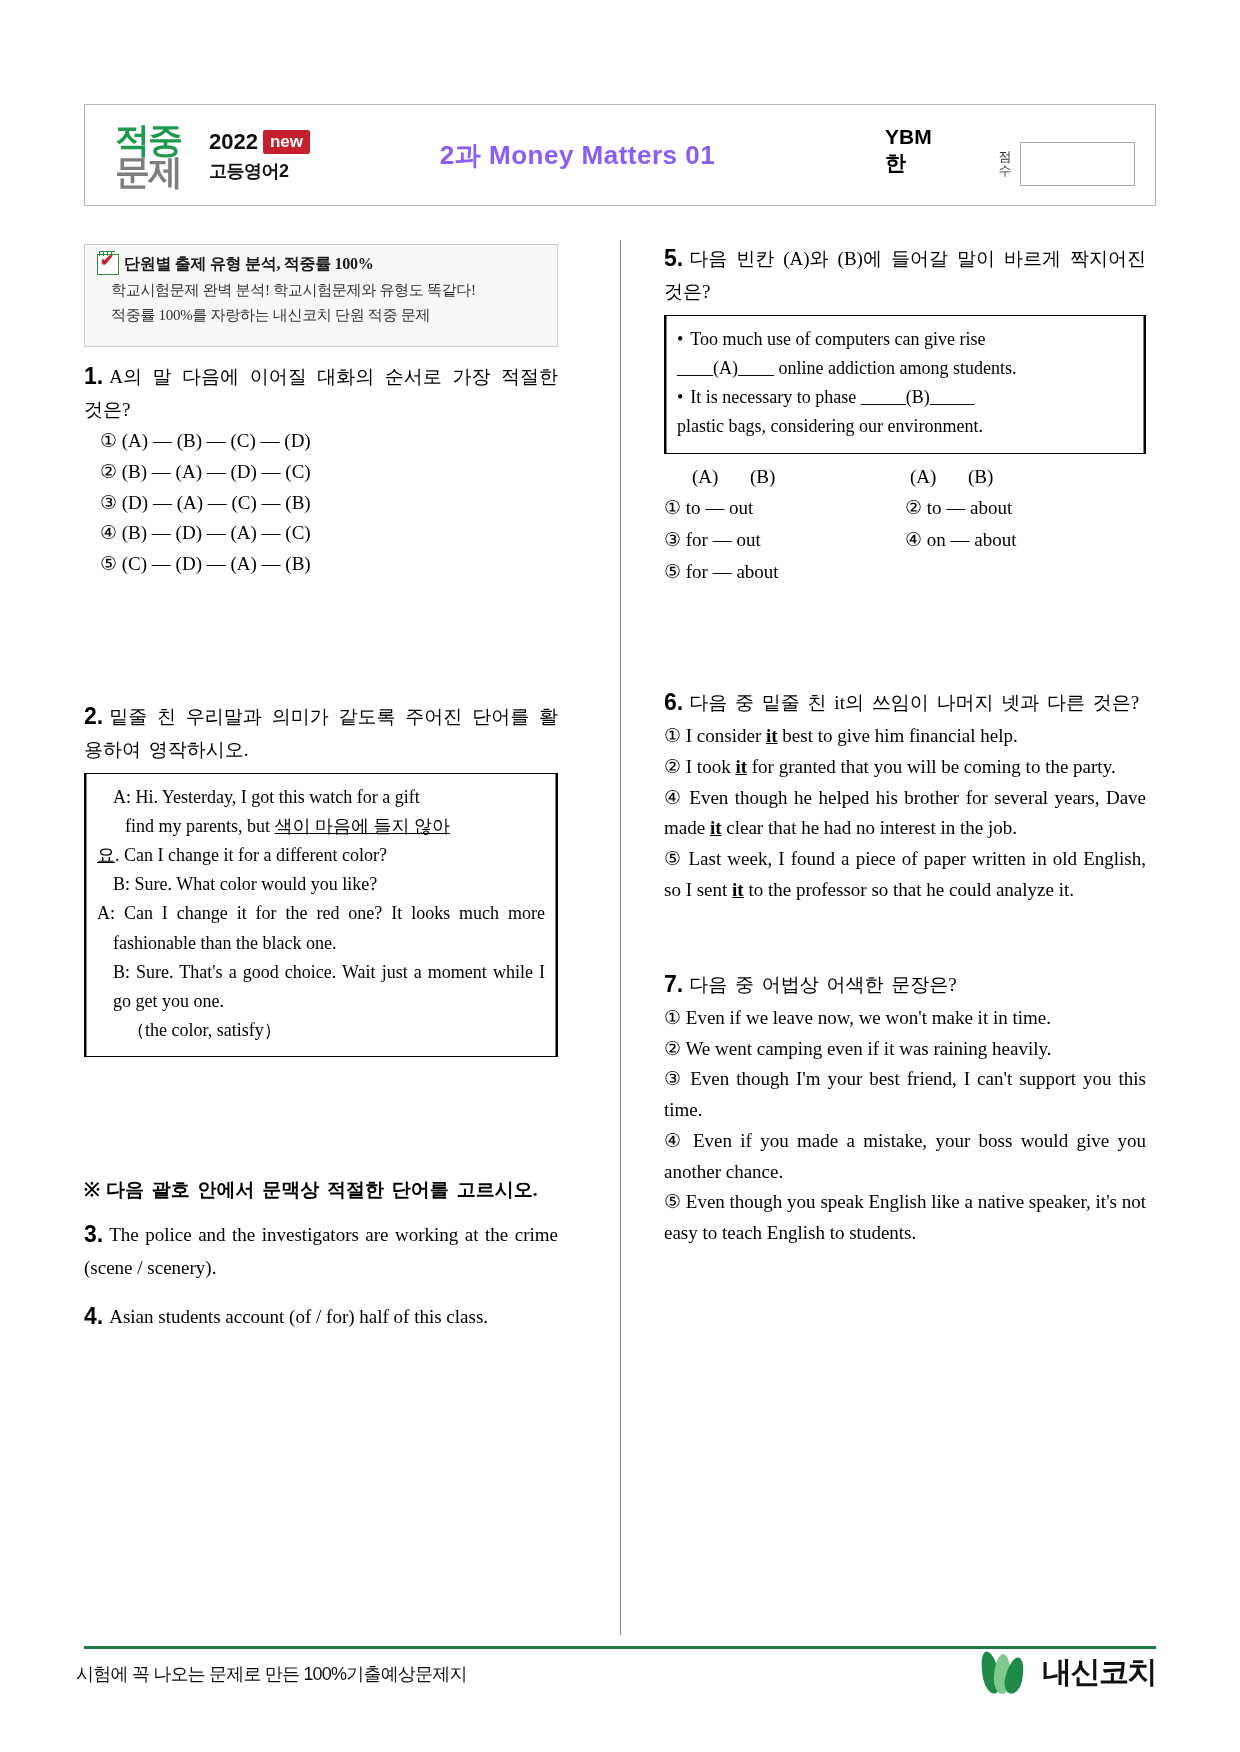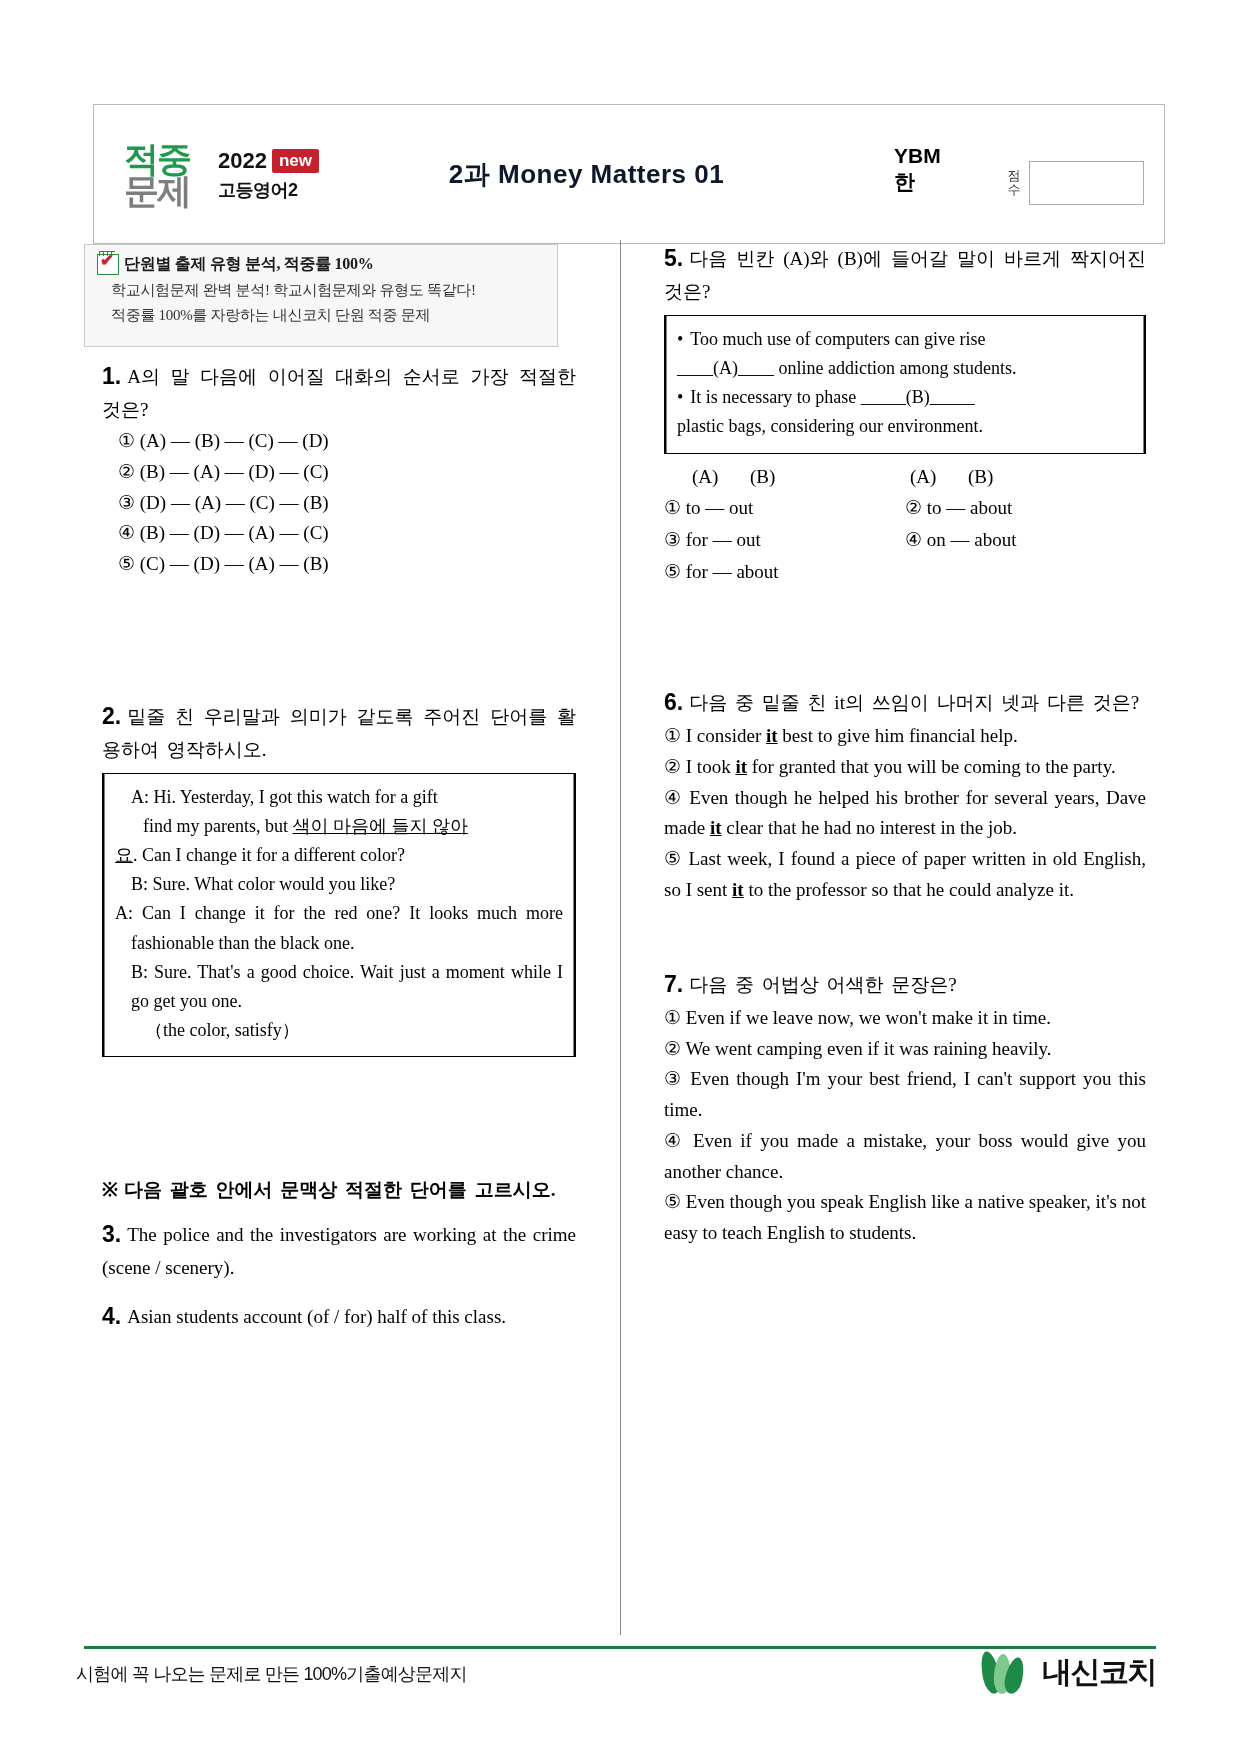--- a/index.html
+++ b/index.html
@@ -22,26 +22,25 @@
     box-sizing: border-box;
     padding: 0;
   }
 
   
   .header-box {
     position: absolute;
     left: 84px;
     top: 104px;
     width: 1072px;
-    height: 140px;
+    height: 102px;
     border: 1px solid #b8b8b8;
     box-sizing: border-box;
     display: flex;
     align-items: center;
-    margin-left: 9px;
   }
   .logo-cell {
     width: 90px;
     margin-left: 18px;
     display: flex;
     flex-direction: column;
     align-items: center;
     justify-content: center;
     line-height: 1.0;
   }
@@ -96,21 +95,21 @@
     margin-top: 4px;
     letter-spacing: -0.5px;
   }
   .doc-title {
     flex: 1;
     text-align: center;
     font-family: "Liberation Sans", sans-serif;
     font-weight: bold;
     font-size: 26px;
     letter-spacing: 0.5px;
-    color: #0f172a;
+    color: #8b5cf6;
     padding-right: 40px;
   }
   .pub-cell {
     width: 250px;
     display: flex;
     align-items: flex-end;
     justify-content: center;
     padding-right: 20px;
   }
   .pub-name {
@@ -209,21 +208,20 @@
     top: 240px;
     width: 1px;
     height: 1395px;
     background: #888;
   }
   .col-left {
     position: absolute;
     left: 84px;
     top: 358px;
     width: 474px;
-    margin-left: 18px;
   }
   .col-right {
     position: absolute;
     left: 664px;
     top: 240px;
     width: 482px;
   }
 
   
   .q {

